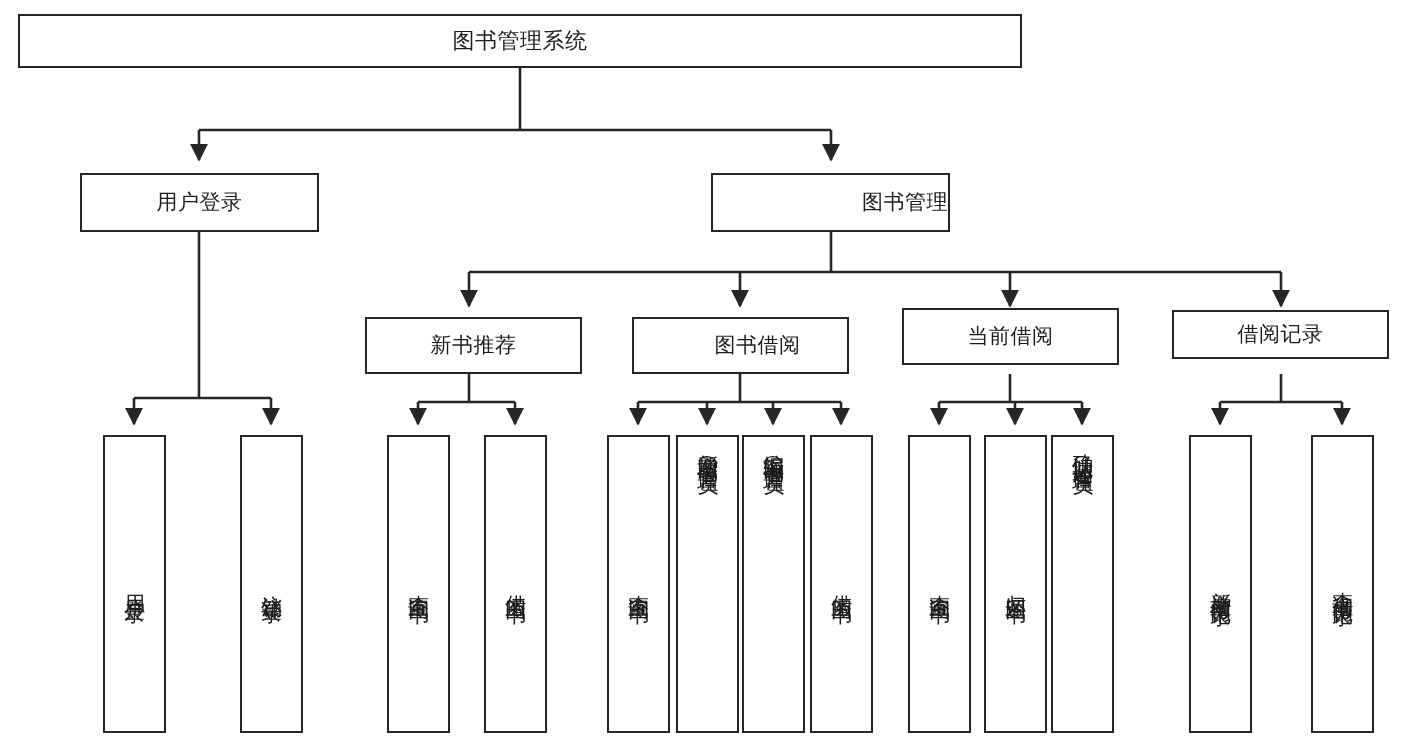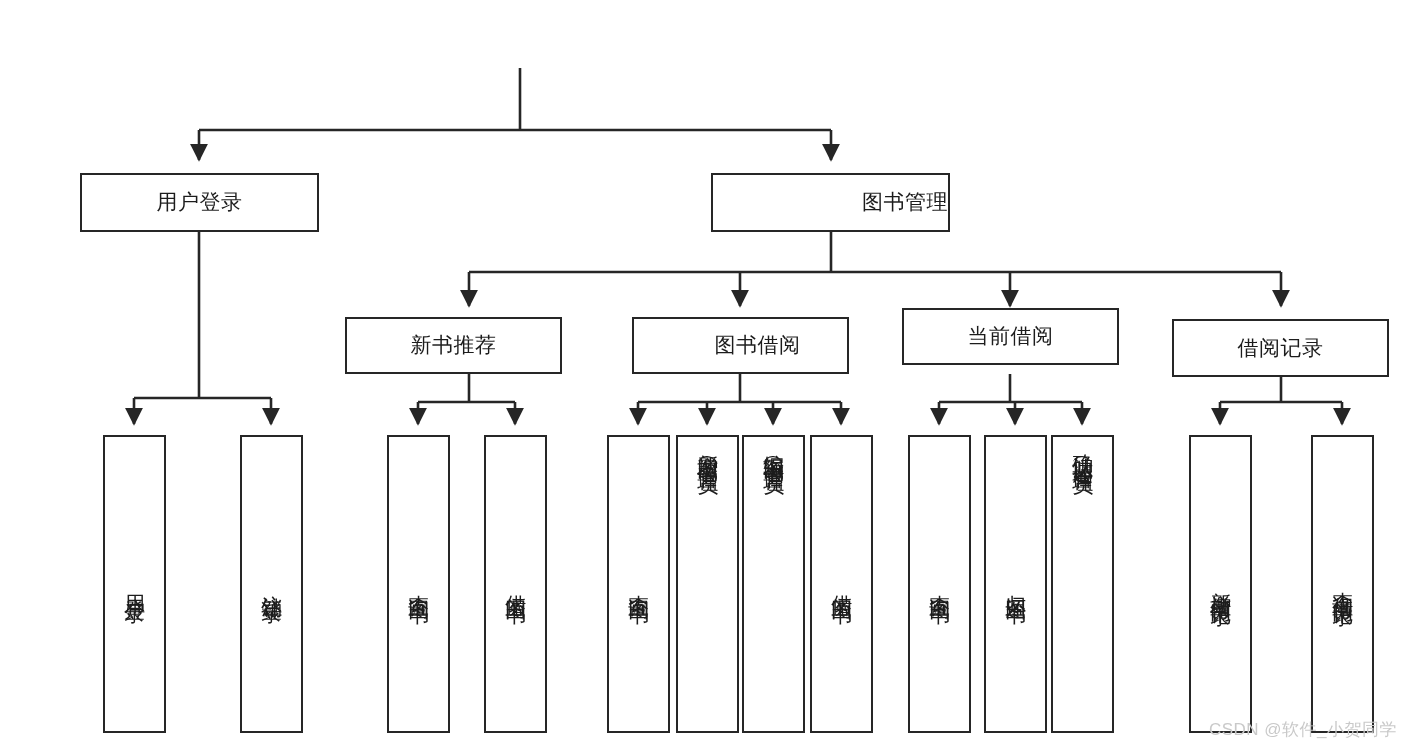--- a/index.html
+++ b/index.html
@@ -122,40 +122,43 @@
       <path d="M 1015 402 L 1015 424" marker-end="url(#arrow)"></path>
       <path d="M 1082 402 L 1082 424" marker-end="url(#arrow)"></path>
 
       <path d="M 1281 374 L 1281 402"></path>
       <path d="M 1220 402 L 1342 402"></path>
       <path d="M 1220 402 L 1220 424" marker-end="url(#arrow)"></path>
       <path d="M 1342 402 L 1342 424" marker-end="url(#arrow)"></path>
     </g>
   </svg>
 
+  <div class="node root horiz" id="node-root" style="left: 18px; top: 14px; width: 1004px; height: 54px;">
+    <span class="label">图书管理系统</span>
+  </div>
 
   <div id="level2-layer">
       <div class="node horiz" style="left: 80px; top: 173px; width: 239px; height: 59px;">
         <span class="label">用户登录</span>
       </div>
       <div class="node horiz" style="left: 711px; top: 173px; width: 239px; height: 59px; justify-content: flex-end;">
         <span class="label">图书管理</span>
       </div>
     </div>
   <div id="level3-layer">
-      <div class="node horiz" style="left: 345px; top: 317px; width: 217px; height: 57px;">
+      <div class="node horiz" style="left: 365px; top: 317px; width: 217px; height: 57px;">
         <span class="label">新书推荐</span>
       </div>
       <div class="node horiz" style="left: 632px; top: 317px; width: 217px; height: 57px; padding-left: 34px;">
         <span class="label">图书借阅</span>
       </div>
       <div class="node horiz" style="left: 902px; top: 308px; width: 217px; height: 57px;">
         <span class="label">当前借阅</span>
       </div>
-      <div class="node horiz" style="left: 1172px; top: 319px; width: 217px; height: 58px;">
+      <div class="node horiz" style="left: 1172px; top: 310px; width: 217px; height: 49px;">
         <span class="label">借阅记录</span>
       </div>
     </div>
   <div id="leaf-layer">
       <div class="node leaf center-v" style="left: 103px; top: 435px; width: 63px; height: 298px;">
         <span class="label">用户登录</span>
       </div>
       <div class="node leaf center-v" style="left: 240px; top: 435px; width: 63px; height: 298px;">
         <span class="label">注销登录</span>
       </div>
@@ -187,14 +190,13 @@
         <span class="label">确认归还（管理员）</span>
       </div>
       <div class="node leaf center-v" style="left: 1189px; top: 435px; width: 63px; height: 298px;">
         <span class="label">新增借阅记录</span>
       </div>
       <div class="node leaf center-v" style="left: 1311px; top: 435px; width: 63px; height: 298px;">
         <span class="label">查询借阅记录</span>
       </div>
     </div>
 
-  <div class="watermark">CSDN @软件_小贺同学</div>
 </div>
 
 </body></html>

